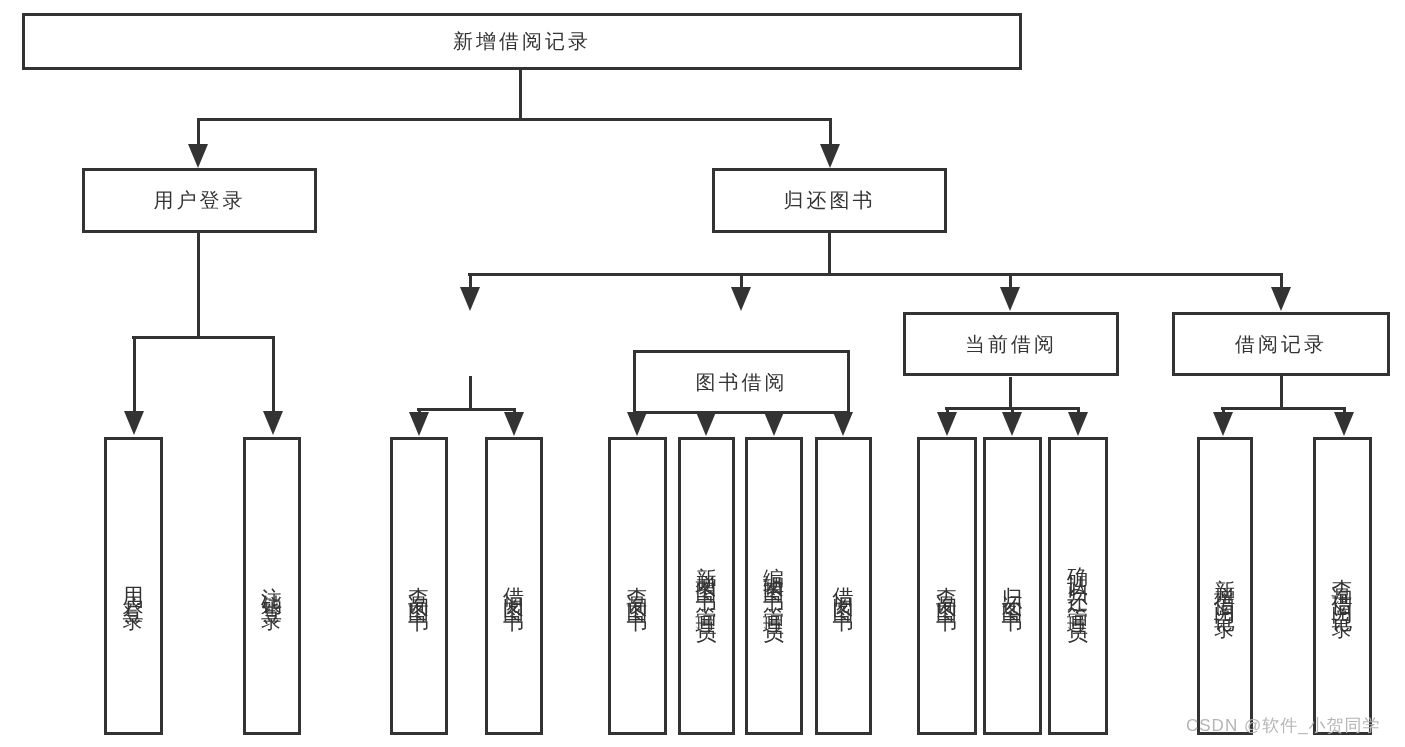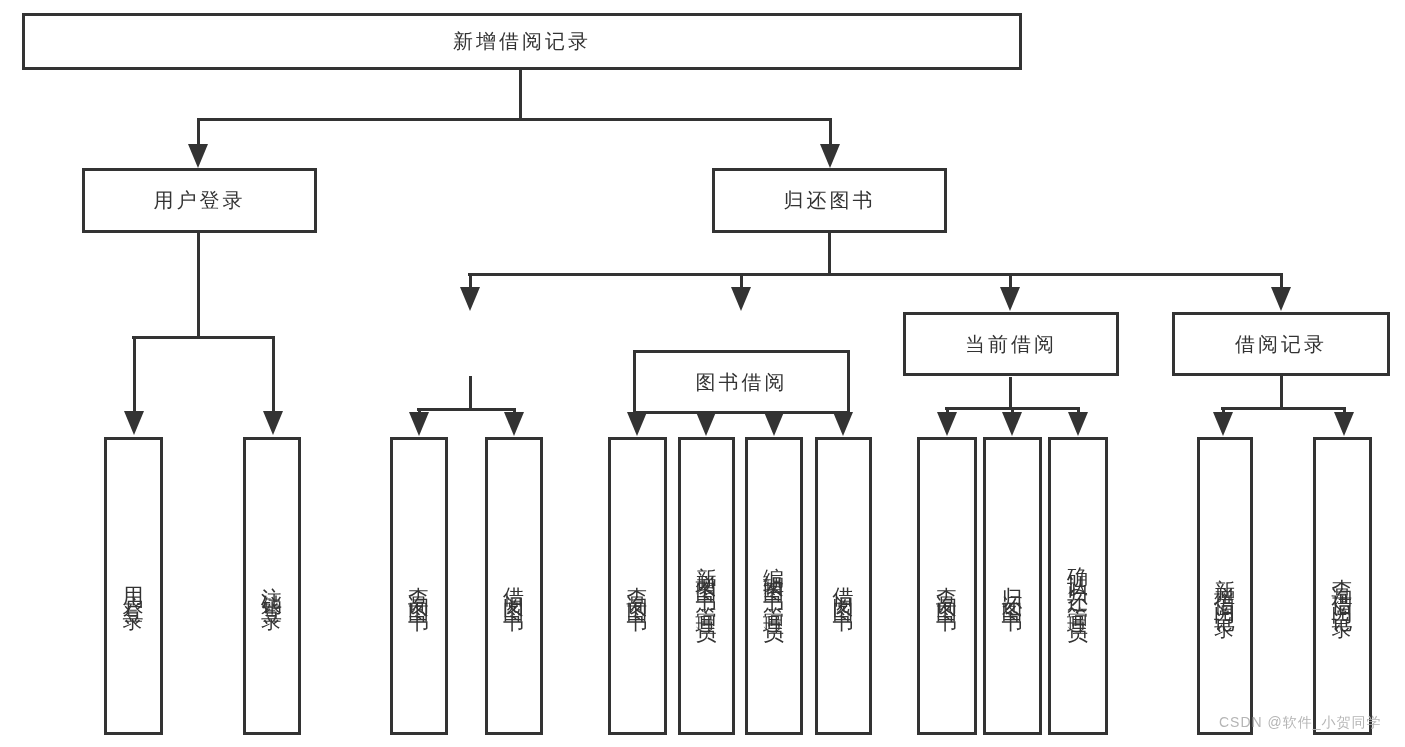--- a/index.html
+++ b/index.html
@@ -32,22 +32,22 @@
   .arrow::before{
     content:"";position:absolute;top:0;bottom:22px;left:8.5px;width:3px;
     background:var(--line);
   }
   .arrow::after{
     content:"";position:absolute;bottom:0;left:0;width:0;height:0;
     border-left:10px solid transparent;border-right:10px solid transparent;
     border-top:24px solid var(--line);
   }
   .watermark{
-    position:absolute;left:1219px;top:714px;z-index:5;
-    color:var(--watermark);font-size:14px;letter-spacing:1px;white-space:nowrap;
+    position:absolute;left:1186px;top:714px;z-index:5;
+    color:var(--watermark);font-size:17px;letter-spacing:1px;white-space:nowrap;
   }
 </style>
 </head>
 <body>
 
 <div class="canvas">
 
   <div class="vline" style="left:519px;top:70px;height:51px;"></div>
   <div class="hline" style="left:197px;top:118px;width:635px;"></div>
 

